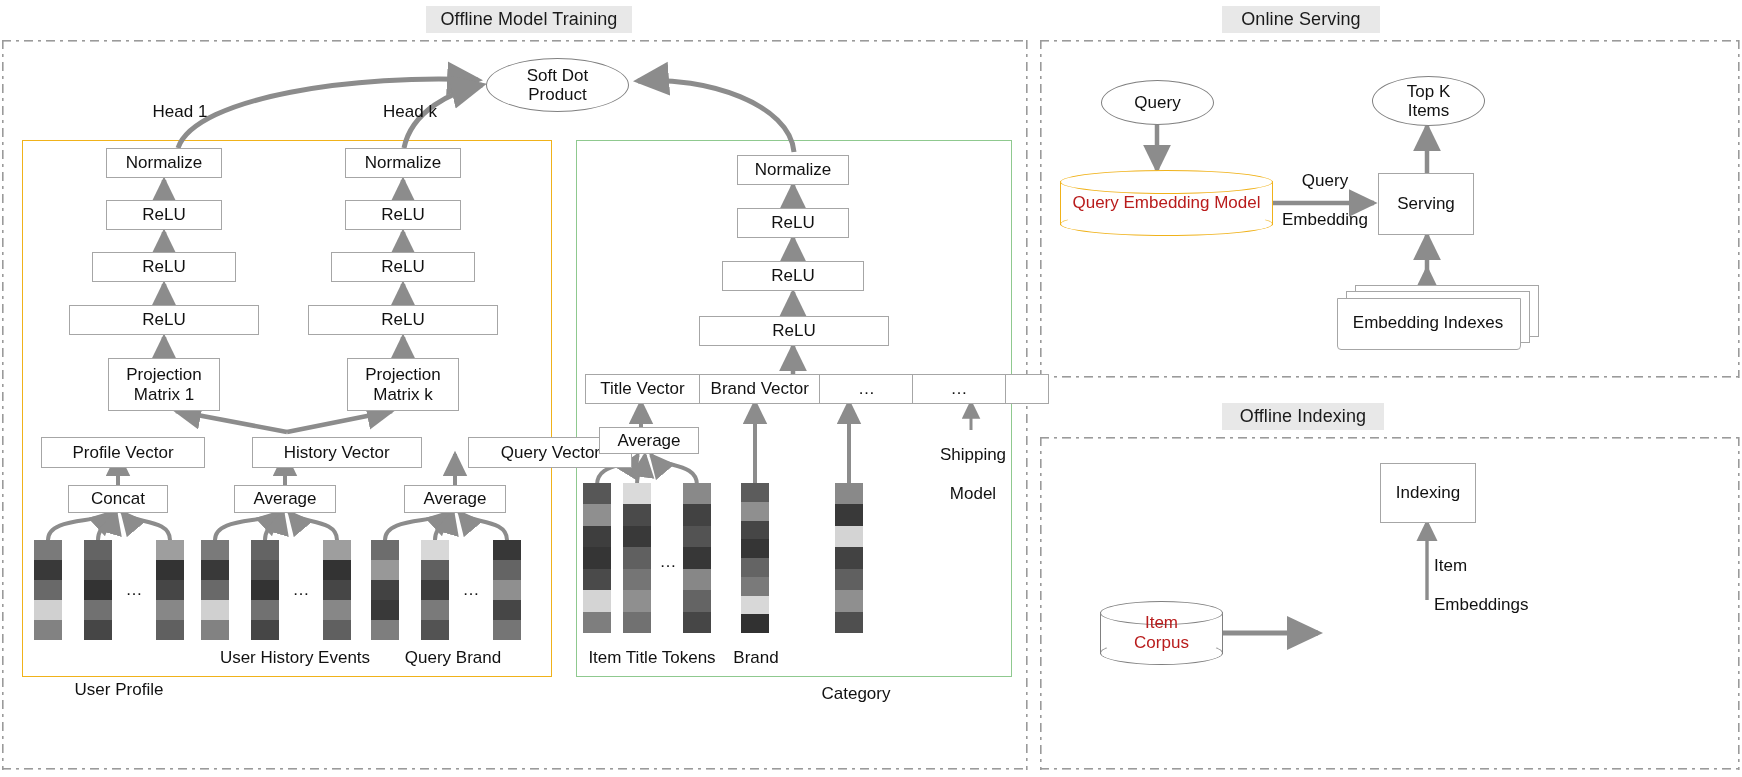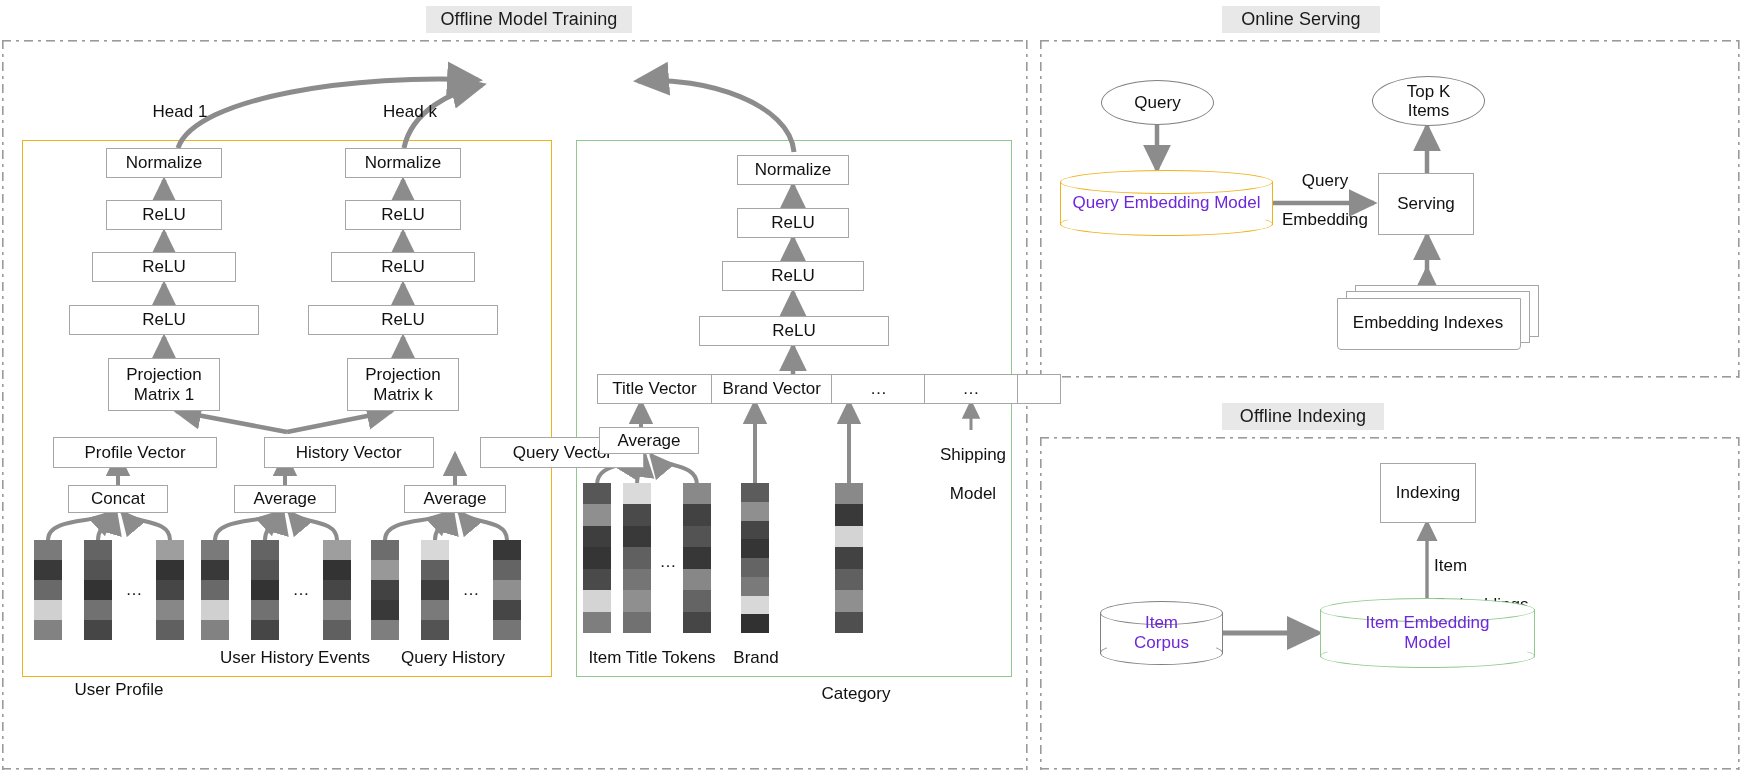--- a/index.html
+++ b/index.html
@@ -53,35 +53,35 @@
   .lbl{font-size:17px;line-height:1.14;color:#111;text-align:center;white-space:pre-line;}
   .lbl.left{text-align:left;}
 
   
   .strip{display:flex;}
   .strip .cell{
     border:1.3px solid #a6a6a6;background:#fff;
     display:flex;align-items:center;justify-content:center;
     font-size:17px;color:#111;margin-left:-1.3px;
   }
-  .strip .cell:first-child{margin-left:12px;}
+  .strip .cell:first-child{margin-left:0;}
 
   
   .bar{display:flex;flex-direction:column;}
   .bar i{display:block;}
 
   
   svg.ov{position:absolute;left:0;top:0;width:1742px;height:777px;overflow:visible;pointer-events:none;}
 
   
   .cyl{position:absolute;}
   .cyl .body{position:absolute;left:0;right:0;top:11px;bottom:11px;border-left:1.6px solid #808080;border-right:1.6px solid #808080;background:#fff;}
   .cyl .bot{position:absolute;left:0;right:0;bottom:0;height:22px;border:1.6px solid #808080;border-radius:50%;background:#fff;border-top-color:transparent;}
   .cyl .cap{position:absolute;left:0;right:0;top:0;height:22px;border-radius:50%;border:1.6px solid #808080;background:#fff;}
-  .cyl .txt{position:absolute;left:0;right:0;top:0;bottom:0;display:flex;flex-direction:column;align-items:center;justify-content:center;font-size:17px;line-height:1.15;text-align:center;color:#6d28d9;}
+  .cyl .txt{position:absolute;left:0;right:0;top:0;bottom:0;display:flex;flex-direction:column;align-items:center;justify-content:center;font-size:17px;line-height:1.15;text-align:center;color:#b91c1c;}
   .cyl.yellow .body{border-left-color:#f0b21a;border-right-color:#f0b21a;}
   .cyl.yellow .bot{border-color:#f0b21a;border-top-color:transparent;}
   .cyl.yellow .cap{border-color:#f0b21a;}
   .cyl.green .body{border-left-color:#8fc98f;border-right-color:#8fc98f;}
   .cyl.green .bot{border-color:#8fc98f;border-top-color:transparent;}
   .cyl.green .cap{border-color:#8fc98f;}
 
   
   .docs{position:absolute;}
   .docs .sheet{position:absolute;border:1.3px solid #a6a6a6;background:#fff;}
@@ -171,20 +171,24 @@
       <line x1="1273" y1="203" x2="1374" y2="203" stroke-width="4.5" marker-end="url(#ah)"></line>
       <line x1="1427" y1="173" x2="1427" y2="126" stroke-width="4.5" marker-end="url(#ah)"></line>
       <line x1="1427" y1="293" x2="1427" y2="235" stroke-width="4.5" marker-end="url(#ah)"></line>
 
       <line x1="1427" y1="330" x2="1427" y2="268" stroke-width="3.4" marker-end="url(#ah)"></line>
       <line x1="1427" y1="600" x2="1427" y2="522" stroke-width="3.4" marker-end="url(#ah)"></line>
       <line x1="1222" y1="633" x2="1318" y2="633" stroke-width="5" marker-end="url(#ahs)"></line>
     </g>
   </svg>
 
+  <div class="abs ellipse" style="left:486px;top:58px;width:143px;height:54px;">
+    <span>Soft Dot</span>
+    <span>Product</span>
+  </div>
 
   <div class="abs lbl" style="left:140px;top:102px;width:80px;">Head 1</div>
   <div class="abs lbl" style="left:370px;top:102px;width:80px;">Head k</div>
 
   <div class="abs box" style="left:106px;top:148px;width:116px;height:30px;">Normalize</div>
   <div class="abs box" style="left:106px;top:200px;width:116px;height:30px;">ReLU</div>
   <div class="abs box" style="left:92px;top:252px;width:144px;height:30px;">ReLU</div>
   <div class="abs box" style="left:69px;top:305px;width:190px;height:30px;">ReLU</div>
   <div class="abs box two" style="left:108px;top:358px;width:112px;height:53px;">
     <span>Projection</span>
@@ -274,21 +278,21 @@
       <i style="height: 20%; background: rgb(55, 55, 55);"></i>
       <i style="height: 20%; background: rgb(100, 100, 100);"></i>
       <i style="height: 20%; background: rgb(143, 143, 143);"></i>
       <i style="height: 20%; background: rgb(70, 70, 70);"></i>
       <i style="height: 20%; background: rgb(117, 117, 117);"></i>
     </div>
   <div class="abs lbl" style="left:449px;top:580px;width:44px;">…</div>
 
   <div class="abs lbl" style="left:44px;top:648px;width:150px;margin-top:32px;">User Profile</div>
   <div class="abs lbl" style="left:200px;top:648px;width:190px;">User History Events</div>
-  <div class="abs lbl" style="left:378px;top:648px;width:150px;">Query History</div>
+  <div class="abs lbl" style="left:378px;top:648px;width:150px;">Query Brand</div>
 
   <div class="abs box" style="left:737px;top:155px;width:112px;height:30px;">Normalize</div>
   <div class="abs box" style="left:737px;top:208px;width:112px;height:30px;">ReLU</div>
   <div class="abs box" style="left:722px;top:261px;width:142px;height:30px;">ReLU</div>
   <div class="abs box" style="left:699px;top:316px;width:190px;height:30px;">ReLU</div>
 
   <div class="abs strip" style="left:585px;top:374px;">
     <div class="cell" style="width:113px;height:28px;">Title Vector</div>
     <div class="cell" style="width:120px;height:28px;">Brand Vector</div>
     <div class="cell" style="width:92px;height:28px;">…</div>
@@ -394,23 +398,14 @@
   <div class="cyl" style="left:1100px;top:601px;width:123px;height:64px;">
     <div class="body"></div>
     <div class="bot"></div>
     <div class="cap"></div>
     <div class="txt">
       <span>Item</span>
       <span>Corpus</span>
     </div>
   </div>
 
-  <div class="cyl green" style="left:1320px;top:598px;width:215px;height:70px;">
-    <div class="body"></div>
-    <div class="bot"></div>
-    <div class="cap"></div>
-    <div class="txt">
-      <span>Item Embedding</span>
-      <span>Model</span>
-    </div>
-  </div>
 
 </div>
 
 </body></html>

